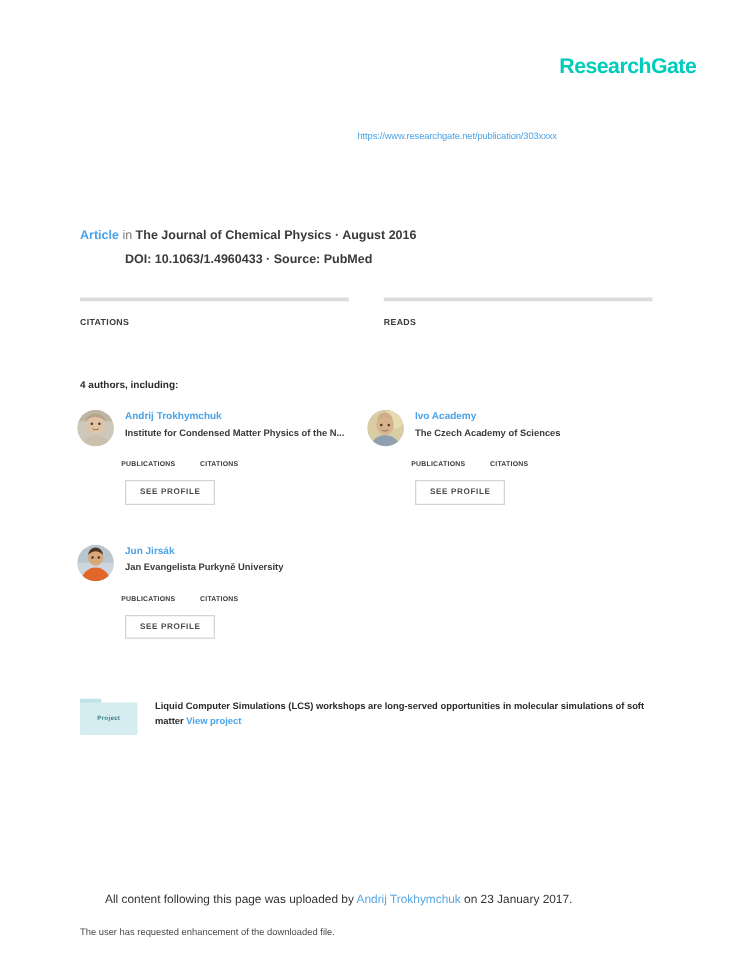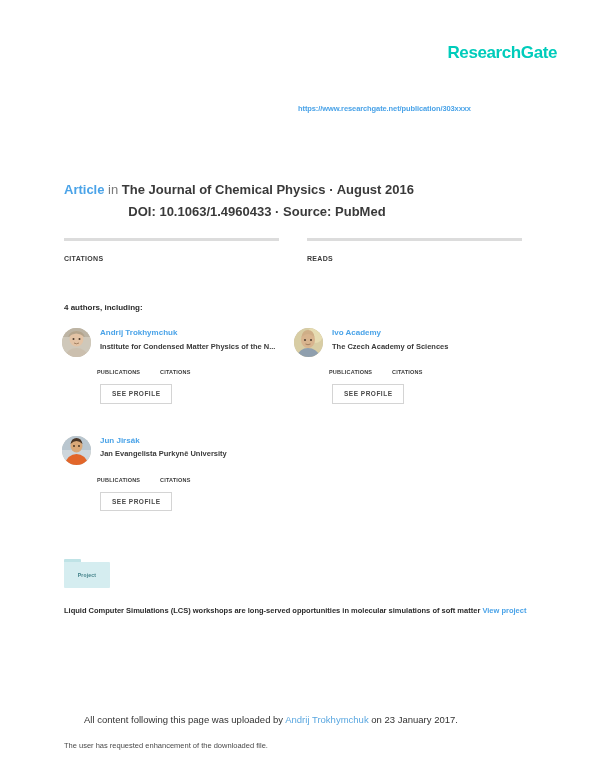--- a/index.html
+++ b/index.html
@@ -31,38 +31,37 @@
     font-size: 17px;
     font-weight: bold;
     letter-spacing: -0.4px;
     color: #00ccbb;
     line-height: 1;
   }
 
   .doc-url {
     position: absolute;
     top: 104px;
-    left: 298px;
+    left: 286px;
     font-size: 7.5px;
-    font-weight: bold;
+    font-weight: normal;
     color: #4aa3e8;
     letter-spacing: -0.1px;
     white-space: nowrap;
   }
 
   
   .article-meta {
     position: absolute;
     top: 183px;
     left: 64px;
-    font-size: 13px;
+    font-size: 10px;
     line-height: 1.15;
     color: #3a3a3a;
     white-space: nowrap;
-    text-align: center;
   }
   .article-meta .lbl {
     color: #4aa3e8;
     font-weight: bold;
   }
   .article-meta .inword {
     color: #7a7a7a;
     font-weight: normal;
   }
   .article-meta .row1 {
@@ -216,21 +215,20 @@
     font-weight: bold;
     color: #2b2b2b;
   }
   .project-row {
     position: absolute;
     top: 559px;
     left: 64px;
     width: 475px;
     display: flex;
     align-items: flex-start;
-    flex-direction: column;
   }
   .project-icon {
     width: 46px;
     height: 29px;
     flex: 0 0 46px;
     margin-right: 14px;
     position: relative;
   }
   .project-icon .folder-tab {
     position: absolute;

